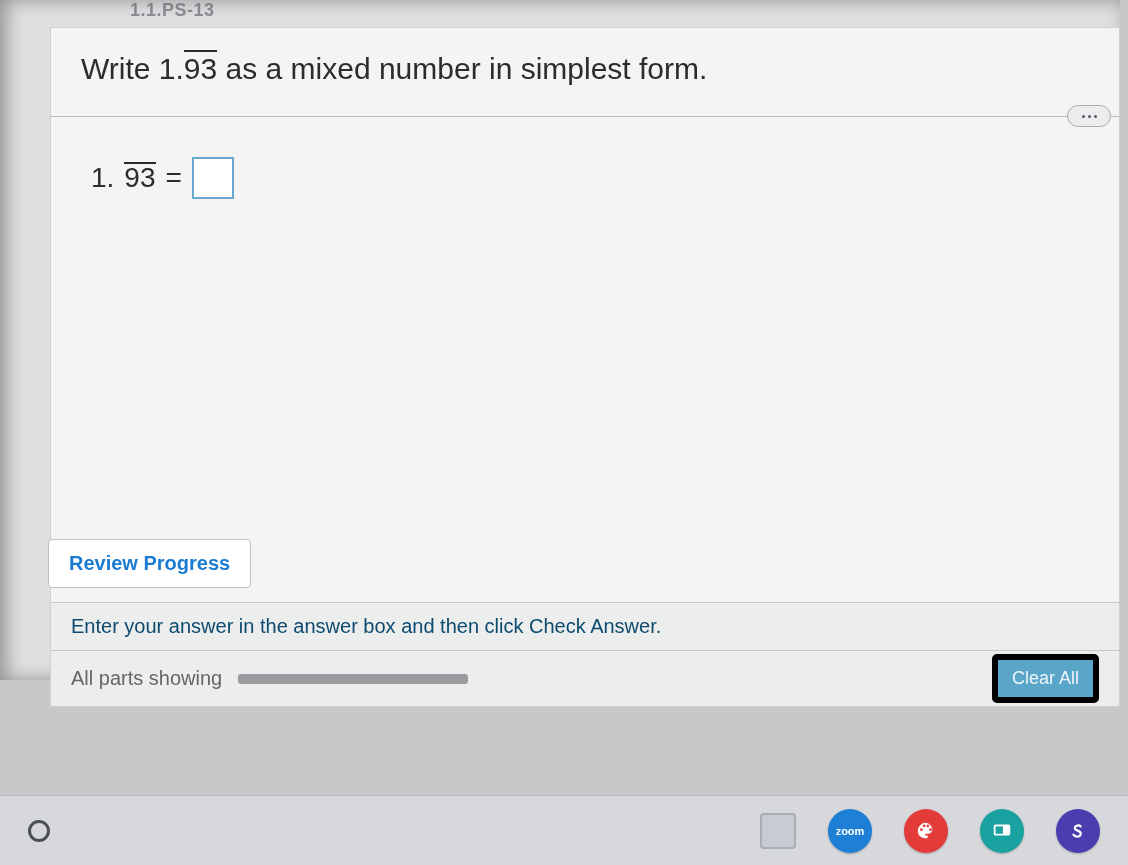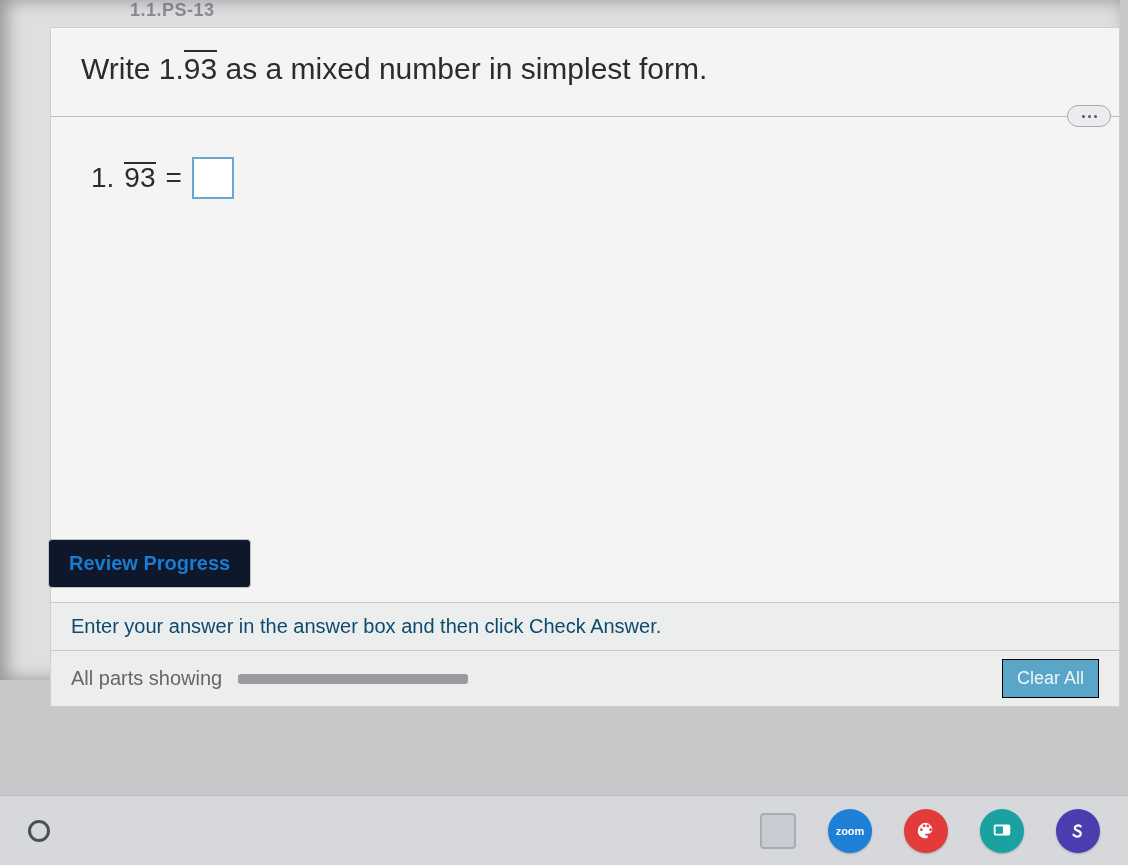--- a/index.html
+++ b/index.html
@@ -112,33 +112,33 @@
   .parts-label{ font-size:20px; color:#666; }
   .progress-track{
     width:230px; height:10px;
     background:#9a9b9e;
     border-radius:3px;
   }
   .clear-btn{
     margin-left:auto;
     background:#5aa6c8;
     color:#eef6fb;
-    border:1px solid #000000;
-    border-radius:0;
+    border:6px solid #000000;
+    border-radius:5px;
     padding:8px 14px;
     font-size:18px;
     cursor:pointer;
   }
   .review-row{
     position:absolute;
     left:48px; bottom:92px;
   }
   .review-btn{
     border:1px solid #bfc2c8;
-    background:#0f172a;
+    background:#ffffff;
     color:#1a7bd1;
     font-size:20px;
     font-weight:600;
     padding:12px 20px;
     border-radius:4px;
     cursor:pointer;
   }
   
   .taskbar{
     position:absolute;

